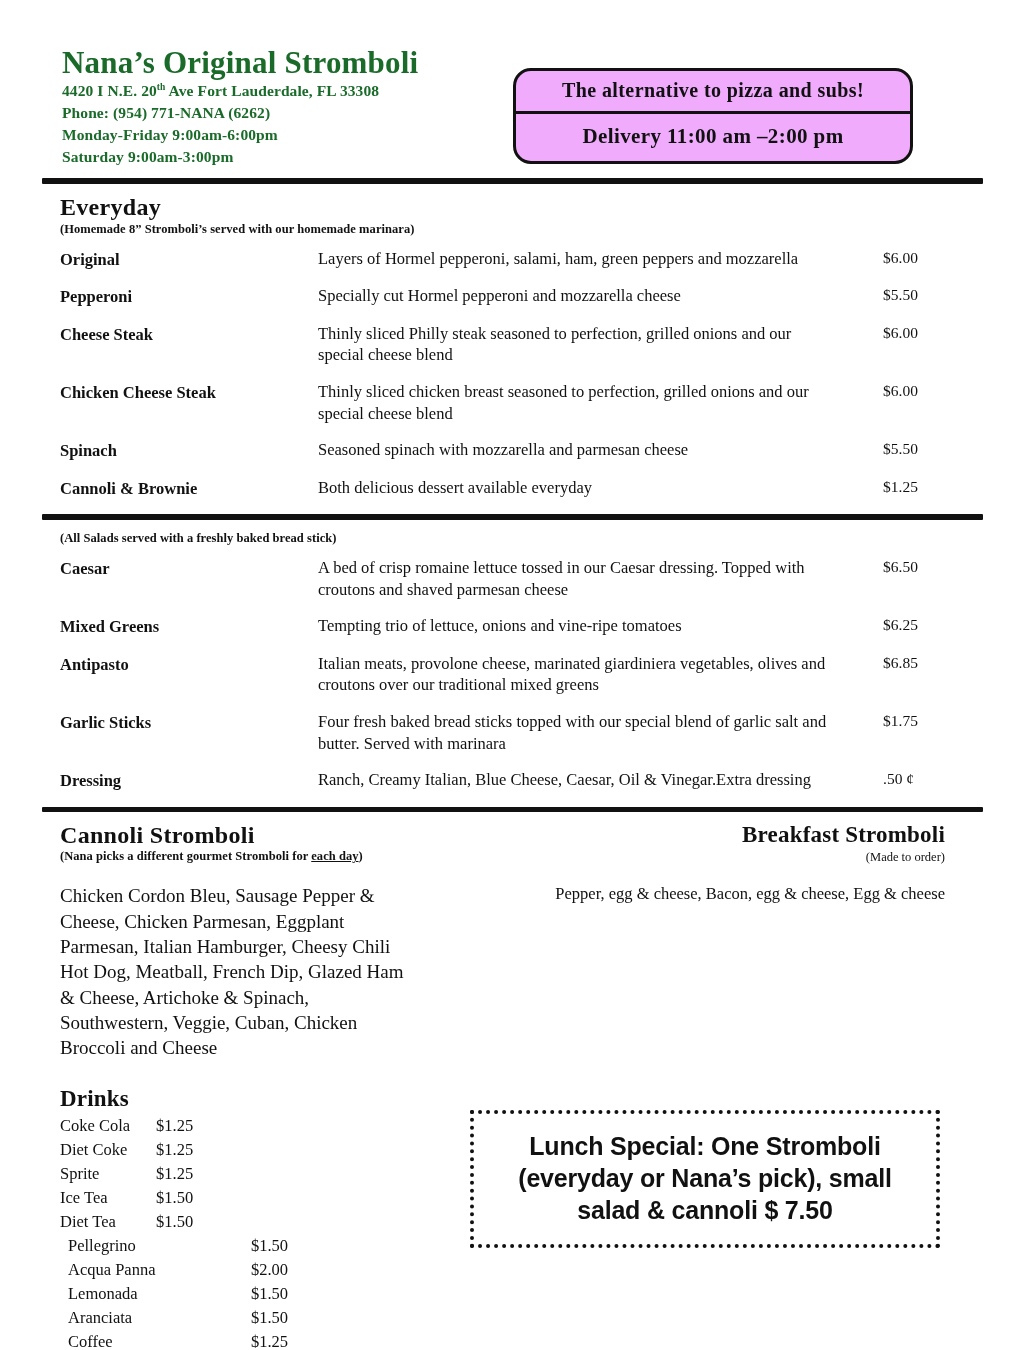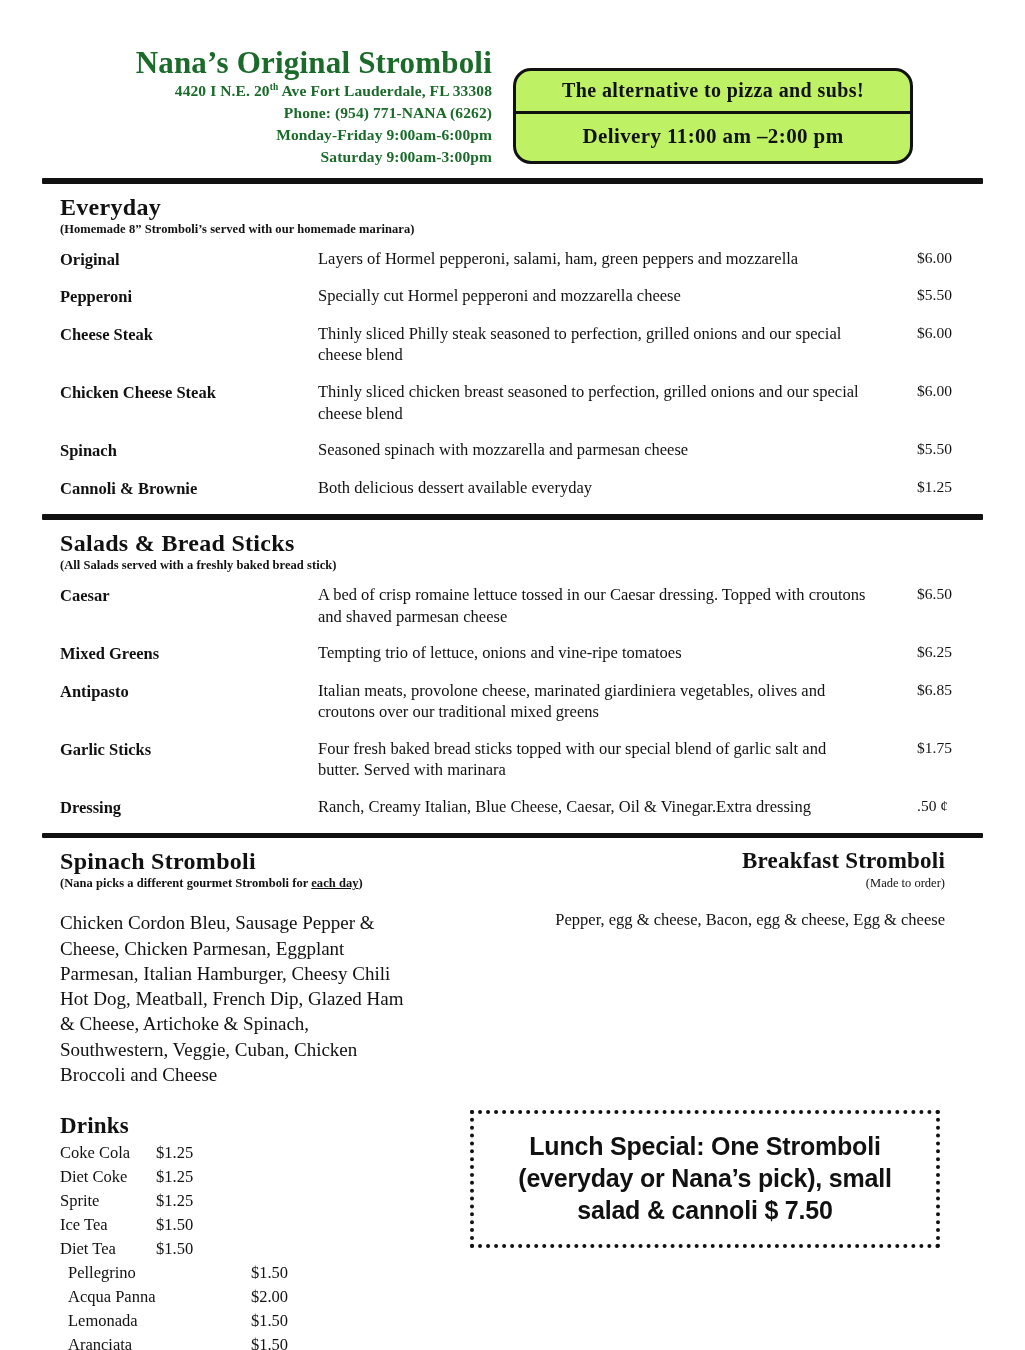--- a/index.html
+++ b/index.html
@@ -26,21 +26,21 @@
   
   .header {
     position: relative;
     height: 178px;
   }
   .brand-block {
     position: absolute;
     left: 62px;
     top: 46px;
     width: 430px;
-    text-align: right;
+    text-align: left;
     color: #1a6b2a;
   }
   .brand-title {
     font-size: 31px;
     font-weight: bold;
     letter-spacing: 0.2px;
     line-height: 1.1;
     white-space: nowrap;
   }
   .brand-line {
@@ -54,21 +54,21 @@
     vertical-align: super;
   }
 
   .tagline-box {
     position: absolute;
     left: 513px;
     top: 68px;
     width: 400px;
     border: 3px solid #111;
     border-radius: 18px;
-    background: #bef264;
+    background: #f0abfc;
     box-sizing: border-box;
   }
   .tagline-row {
     text-align: center;
     font-weight: bold;
     letter-spacing: 0.4px;
     padding: 8px 6px 9px 6px;
   }
   .tagline-row.top {
     font-size: 20px;
@@ -83,21 +83,21 @@
   .rule {
     height: 6px;
     background: #111;
     margin: 0 42px;
     border-radius: 1px;
   }
   .rule.thin { height: 5px; }
 
   
   .section {
-    padding: 10px 30px 0 42px;
+    padding: 10px 64px 0 42px;
   }
   .section-head {
     padding-left: 18px;
   }
   .section-title {
     font-size: 24px;
     font-weight: bold;
     letter-spacing: 0.3px;
     line-height: 1.12;
   }
@@ -295,21 +295,20 @@
         <div class="item-desc">Both delicious dessert  available everyday</div>
         <div class="item-price">$1.25</div>
       </div>
     </div>
   </div>
 
   <div class="rule"></div>
 
   <div class="section">
     <div class="section-head">
-      <div class="section-title">Salads &amp; Bread Sticks</div>
       <div class="section-sub">(All Salads served with a freshly baked bread stick)</div>
     </div>
     <div class="items">
       <div class="item">
         <div class="item-name">Caesar</div>
         <div class="item-desc">A bed of crisp romaine lettuce tossed in our Caesar dressing. Topped with croutons and shaved parmesan cheese</div>
         <div class="item-price">$6.50</div>
       </div>
       <div class="item">
         <div class="item-name">Mixed Greens</div>
@@ -331,21 +330,21 @@
         <div class="item-desc">Ranch, Creamy Italian, Blue Cheese, Caesar,  Oil &amp; Vinegar.Extra dressing</div>
         <div class="item-price">.50 ¢</div>
       </div>
     </div>
   </div>
 
   <div class="rule thin"></div>
 
   <div class="lower">
     <div class="lower-left">
-      <div class="section-title">Spinach Stromboli</div>
+      <div class="section-title">Cannoli Stromboli</div>
       <div class="section-sub"><span>(Nana picks a different gourmet Stromboli for </span><u>each day</u><span>)</span></div>
       <div class="gourmet-list">Chicken Cordon Bleu, Sausage Pepper &amp; Cheese, Chicken Parmesan, Eggplant Parmesan, Italian Hamburger, Cheesy Chili Hot Dog, Meatball, French Dip, Glazed Ham &amp; Cheese, Artichoke &amp; Spinach, Southwestern, Veggie, Cuban, Chicken Broccoli and Cheese</div>
 
       <div class="drinks">
         <div class="drinks-title">Drinks</div>
         <div class="drinks-cols">
           <div class="drinks-col first">
             <div class="dk-name">Coke Cola</div>
             <div class="dk-price">$1.25</div>
             <div class="dk-name">Diet Coke</div>

